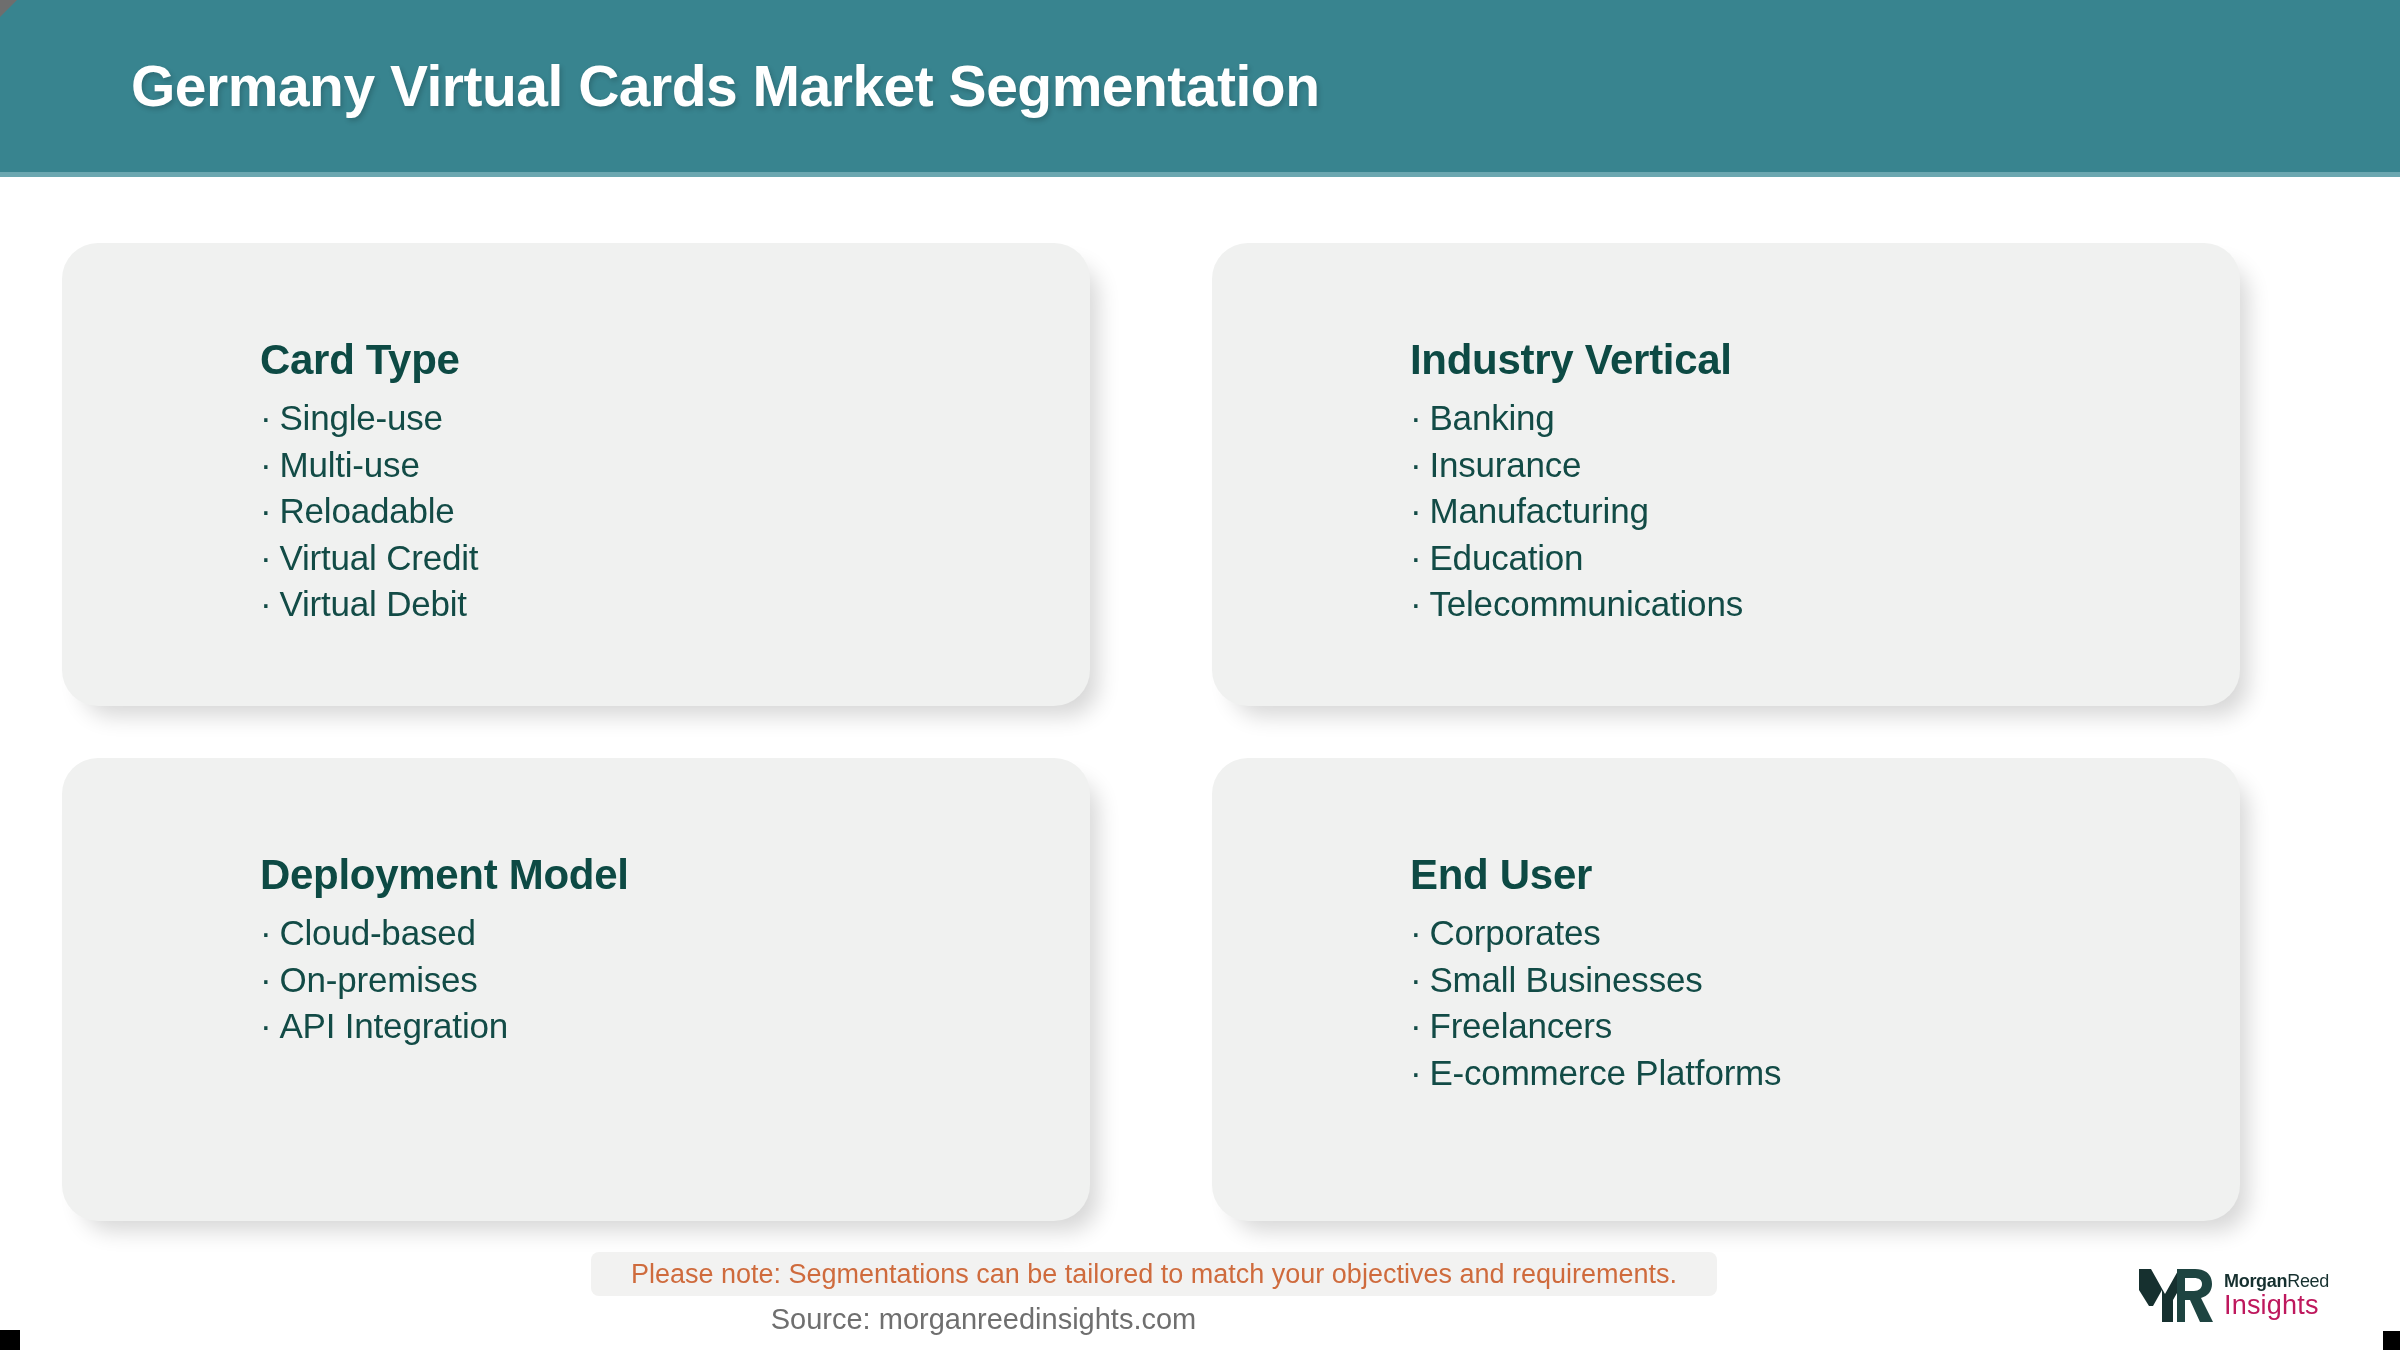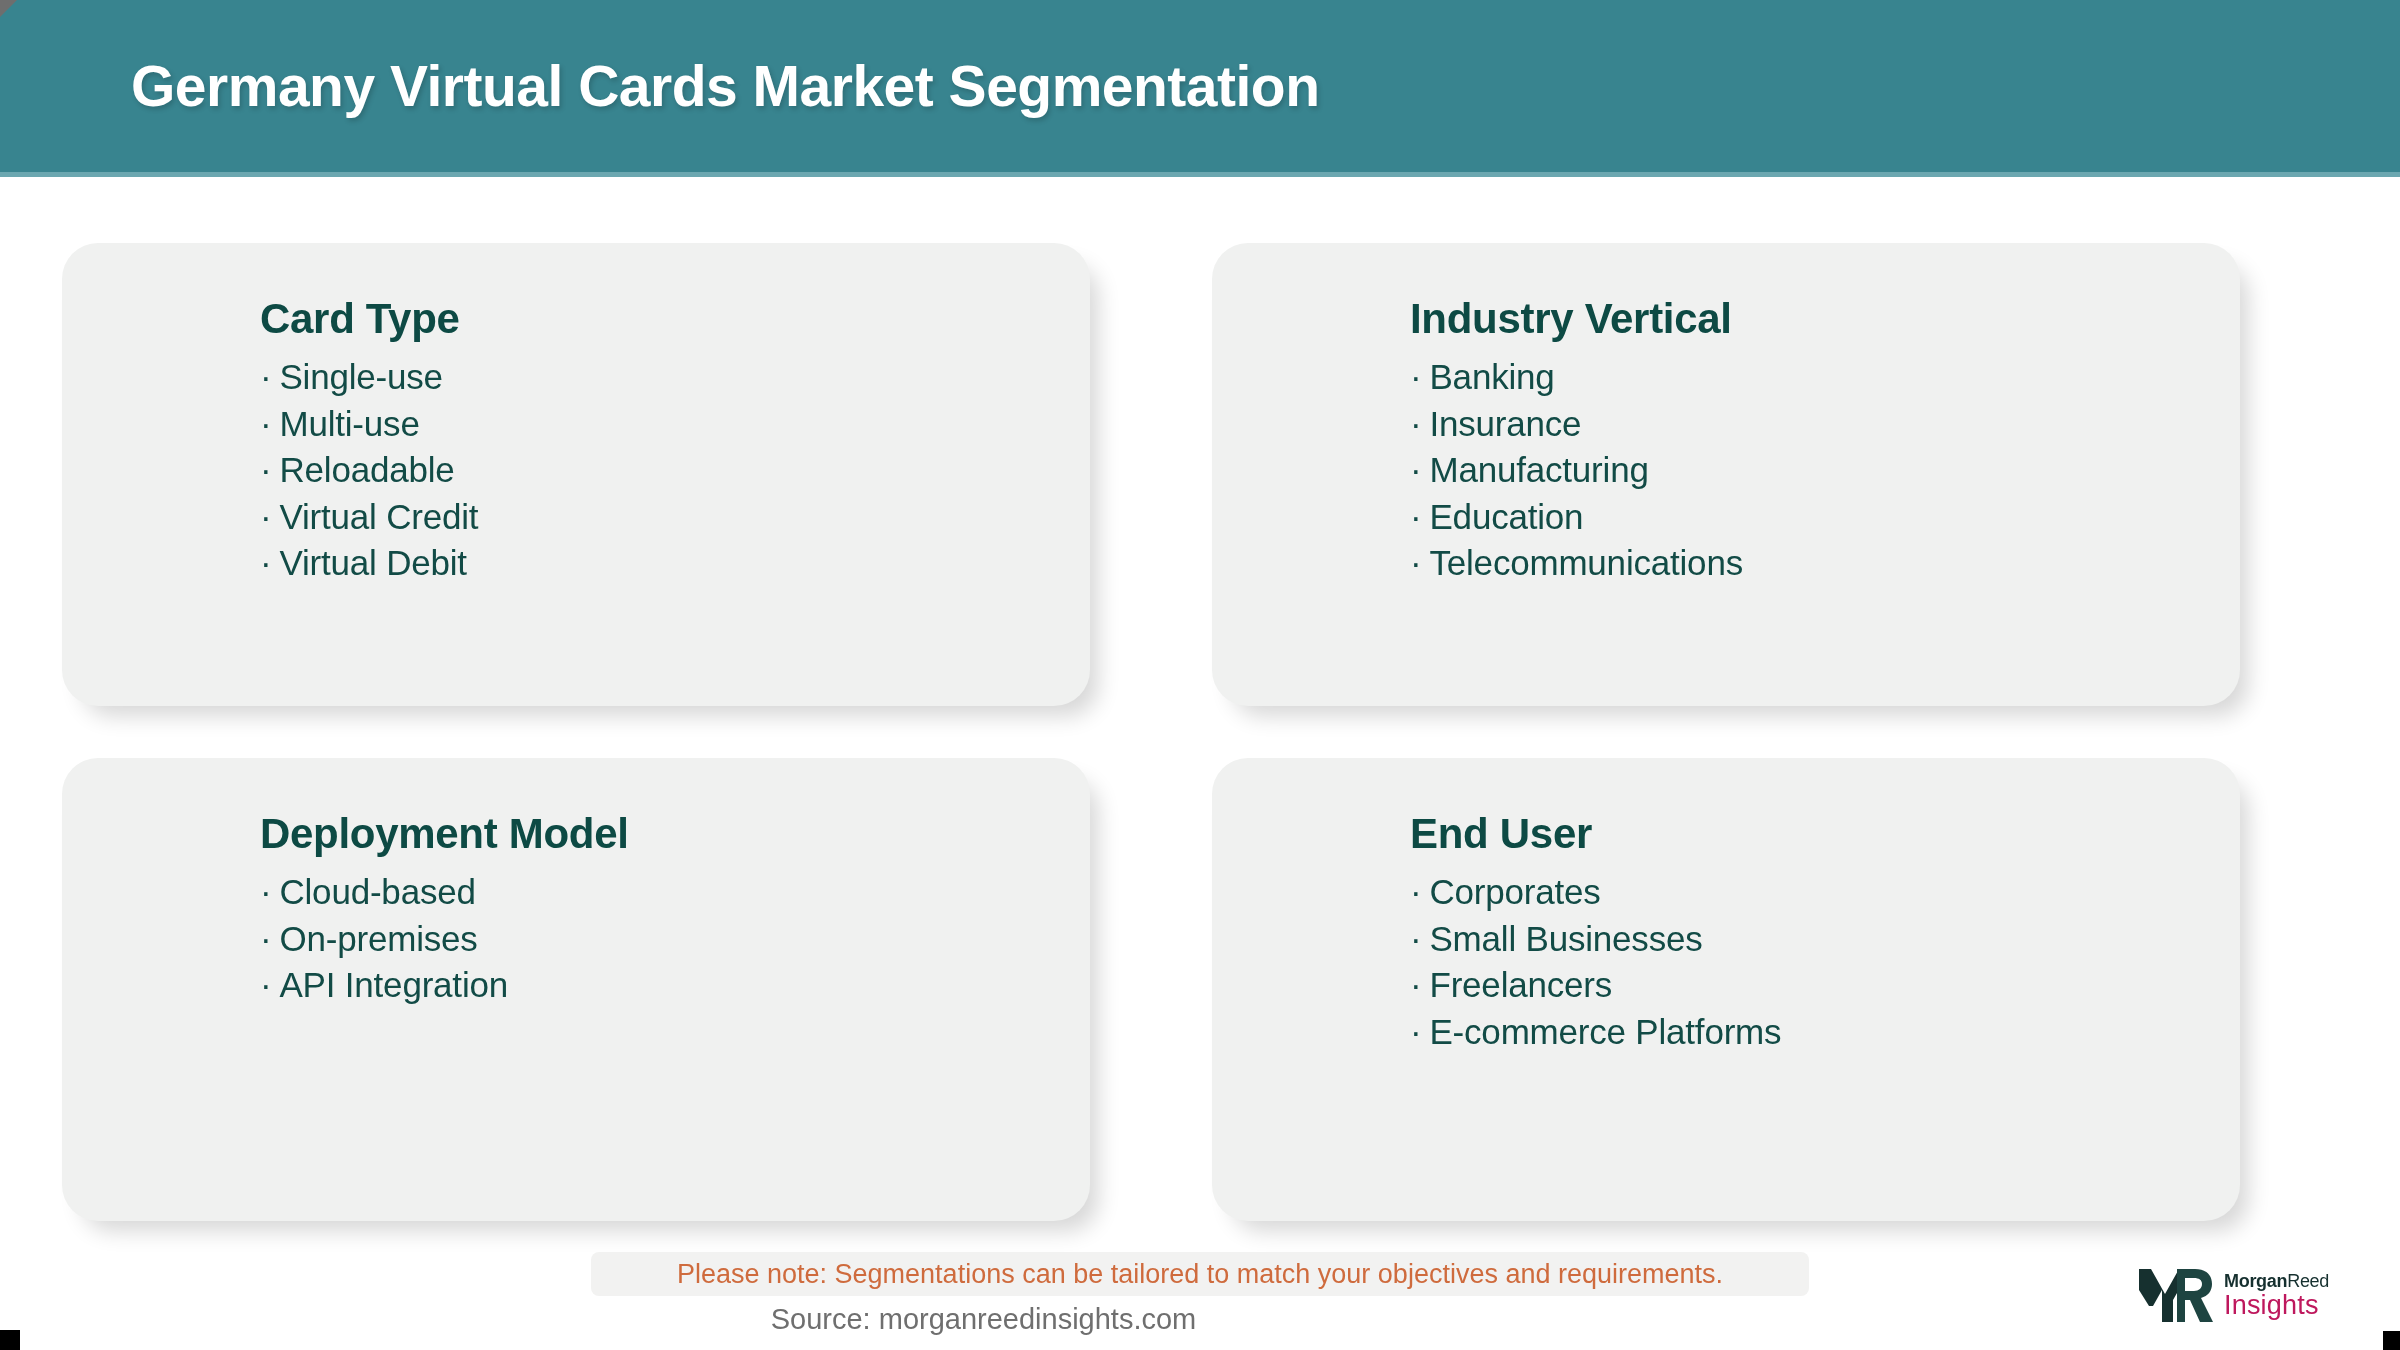--- a/index.html
+++ b/index.html
@@ -68,21 +68,21 @@
     grid-template-rows: 463px 463px;
     column-gap: 122px;
     row-gap: 52px;
   }
 
   .seg-card {
     position: relative;
     background: #f0f1f0;
     border-radius: 36px;
     box-shadow: 14px 16px 22px -6px rgba(0,0,0,0.16);
-    padding: 52px 0 0 198px;
+    padding: 93px 0 0 198px;
   }
 
   .card-heading {
     color: #0d4a44;
     font-size: 42px;
     font-weight: bold;
     letter-spacing: -0.3px;
     line-height: 1.12;
     margin-bottom: 12px;
   }
@@ -104,21 +104,21 @@
   #footer {
     position: absolute;
     left: 0;
     top: 1252px;
     width: 2400px;
   }
   #note-box {
     position: absolute;
     left: 591px;
     top: 0;
-    width: 1218px;
+    width: 1126px;
     height: 44px;
     background: #f2f2f1;
     border-radius: 8px;
     display: flex;
     align-items: center;
     justify-content: center;
   }
   #note-text {
     color: #cf6b3d;
     font-size: 27px;

